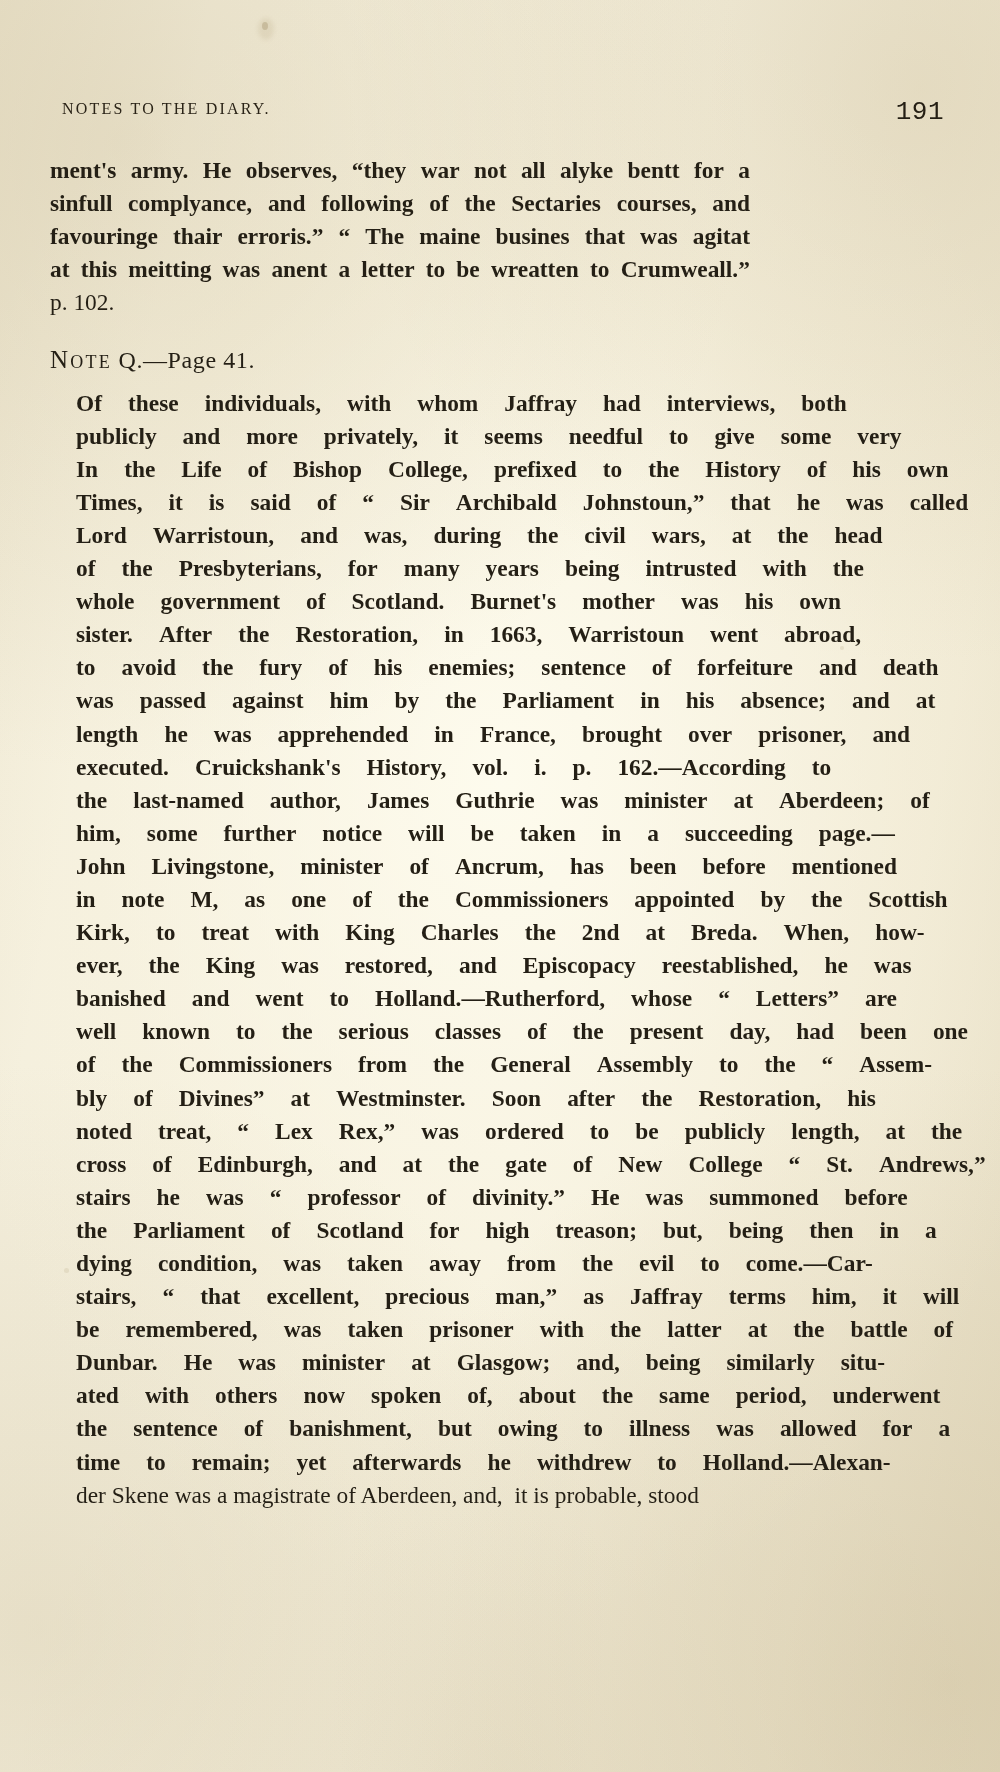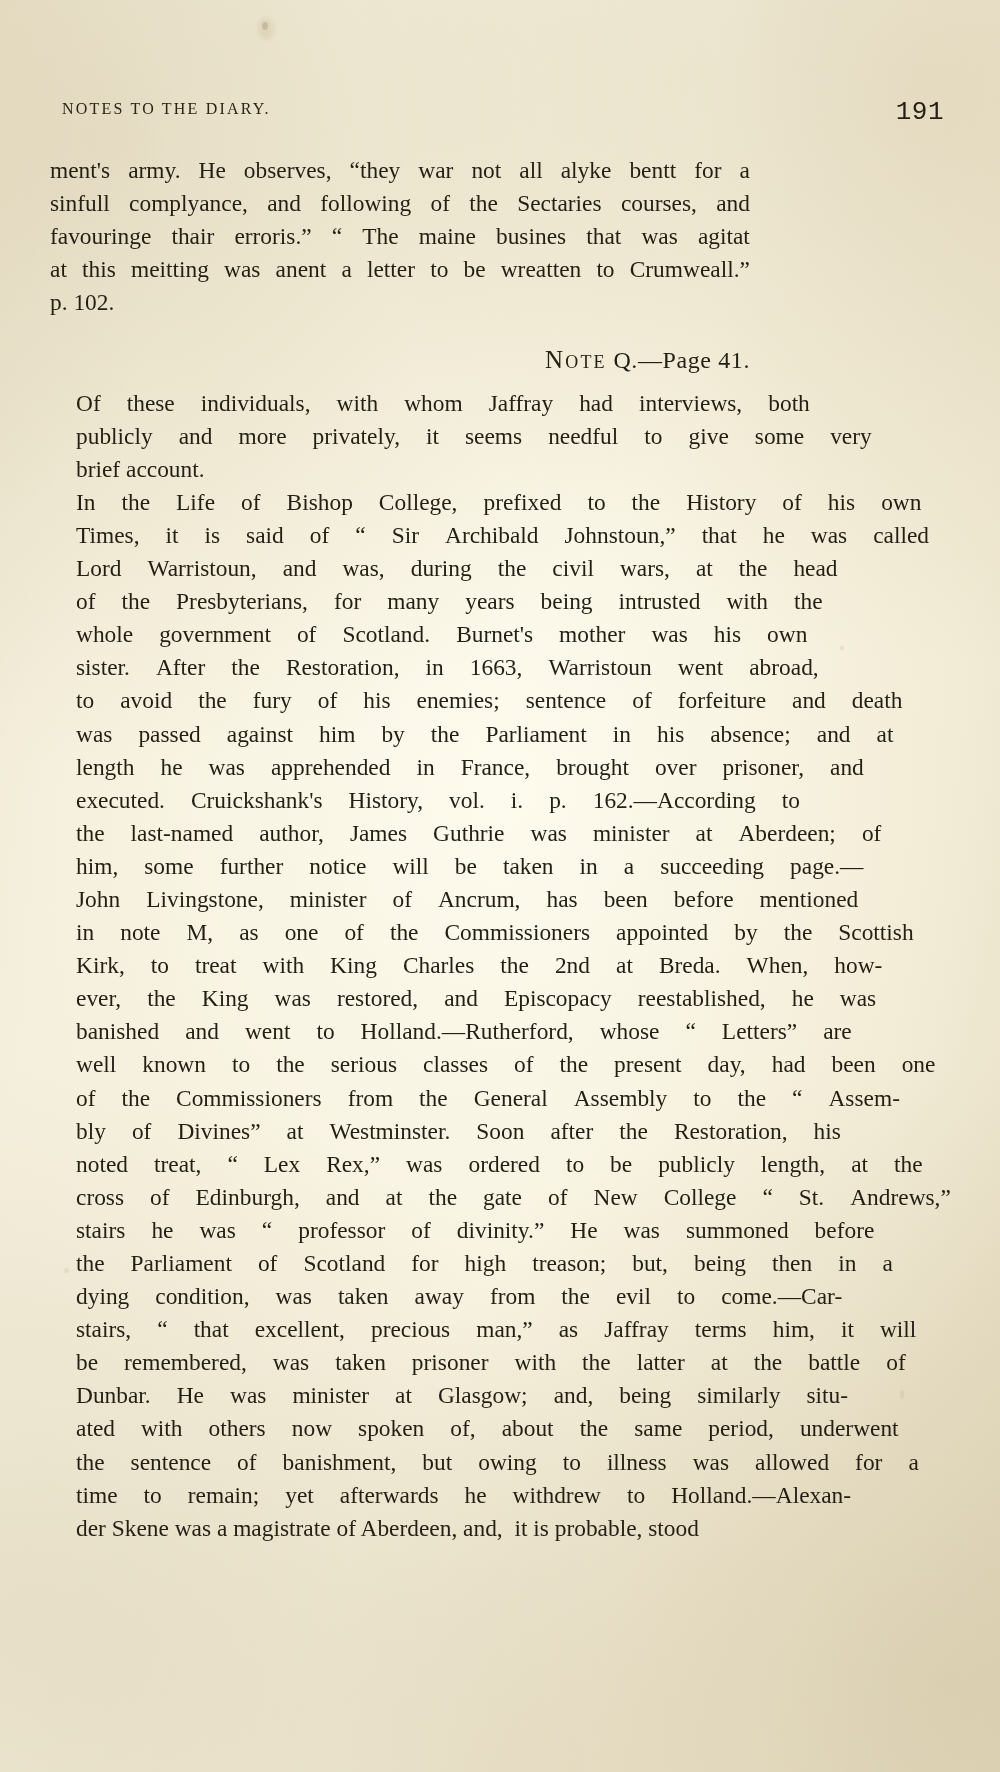--- a/index.html
+++ b/index.html
@@ -111,27 +111,28 @@
     display: block;
     white-space: pre;
     text-align: justify;
   }
 
   
   .ln.j {
     display: flex;
     justify-content: space-between;
     white-space: pre;
+    font-weight: bold;
   }
   .ln.j > span { white-space: pre; }
   .ln.last { display: block; }
 
   .heading {
     margin: 14px 0 9px 0;
-    text-align: right;
+    text-align: left;
     font-size: 24px;
     letter-spacing: 0.6px;
     color: #241f15;
   }
   .heading .smallcaps {
     font-variant: small-caps;
     letter-spacing: 2.2px;
     font-size: 25px;
   }
 
@@ -167,21 +168,20 @@
 
     <div class="gap-sm"></div>
 
     <div class="heading">
       <span class="smallcaps">Note</span><span> Q.—Page 41.</span>
     </div>
 
     <p class="para indent" id="p2">
         <span class="ln j"><span style="display: inline-block; width: 26px;"></span><span>Of</span><span>these</span><span>individuals,</span><span>with</span><span>whom</span><span>Jaffray</span><span>had</span><span>interviews,</span><span>both</span></span>
         <span class="ln j"><span>publicly</span><span>and</span><span>more</span><span>privately,</span><span>it</span><span>seems</span><span>needful</span><span>to</span><span>give</span><span>some</span><span>very</span></span>
-        <span class="ln last">brief account.</span>
       </p>
 
     <p class="para indent" id="p3">
         <span class="ln j"><span style="display: inline-block; width: 26px;"></span><span>In</span><span>the</span><span>Life</span><span>of</span><span>Bishop</span><span>College,</span><span>prefixed</span><span>to</span><span>the</span><span>History</span><span>of</span><span>his</span><span>own</span></span>
         <span class="ln j"><span>Times,</span><span>it</span><span>is</span><span>said</span><span>of</span><span>“</span><span>Sir</span><span>Archibald</span><span>Johnstoun,”</span><span>that</span><span>he</span><span>was</span><span>called</span></span>
         <span class="ln j"><span>Lord</span><span>Warristoun,</span><span>and</span><span>was,</span><span>during</span><span>the</span><span>civil</span><span>wars,</span><span>at</span><span>the</span><span>head</span></span>
         <span class="ln j"><span>of</span><span>the</span><span>Presbyterians,</span><span>for</span><span>many</span><span>years</span><span>being</span><span>intrusted</span><span>with</span><span>the</span></span>
         <span class="ln j"><span>whole</span><span>government</span><span>of</span><span>Scotland.</span><span>Burnet's</span><span>mother</span><span>was</span><span>his</span><span>own</span></span>
         <span class="ln j"><span>sister.</span><span>After</span><span>the</span><span>Restoration,</span><span>in</span><span>1663,</span><span>Warristoun</span><span>went</span><span>abroad,</span></span>
         <span class="ln j"><span>to</span><span>avoid</span><span>the</span><span>fury</span><span>of</span><span>his</span><span>enemies;</span><span>sentence</span><span>of</span><span>forfeiture</span><span>and</span><span>death</span></span>

